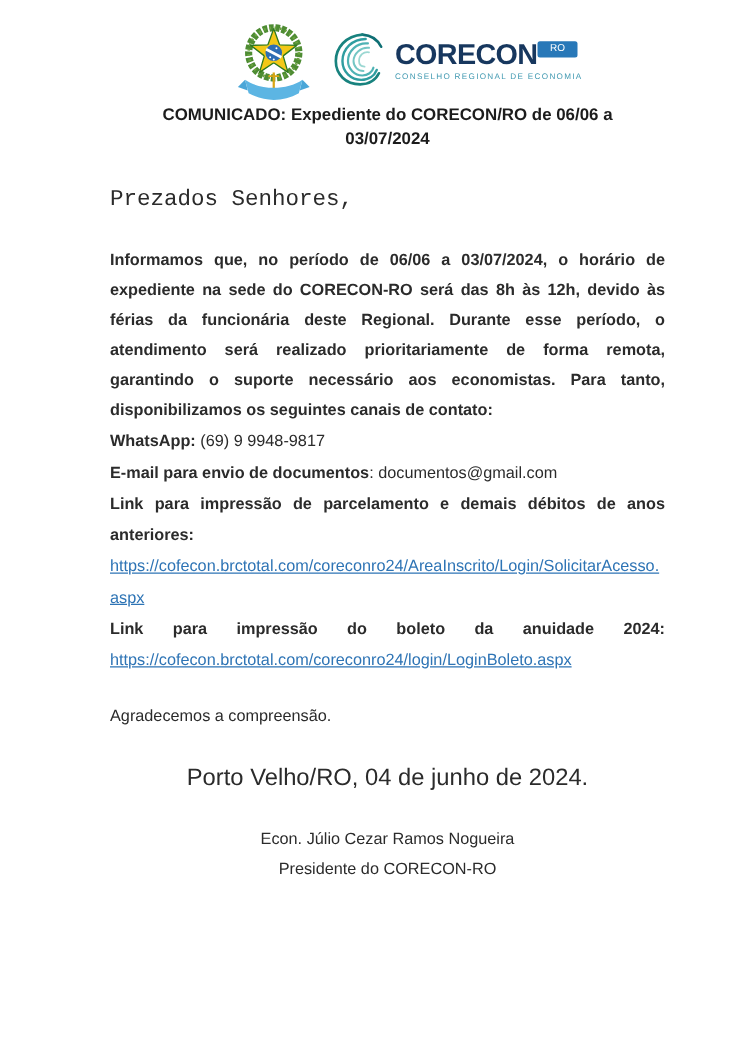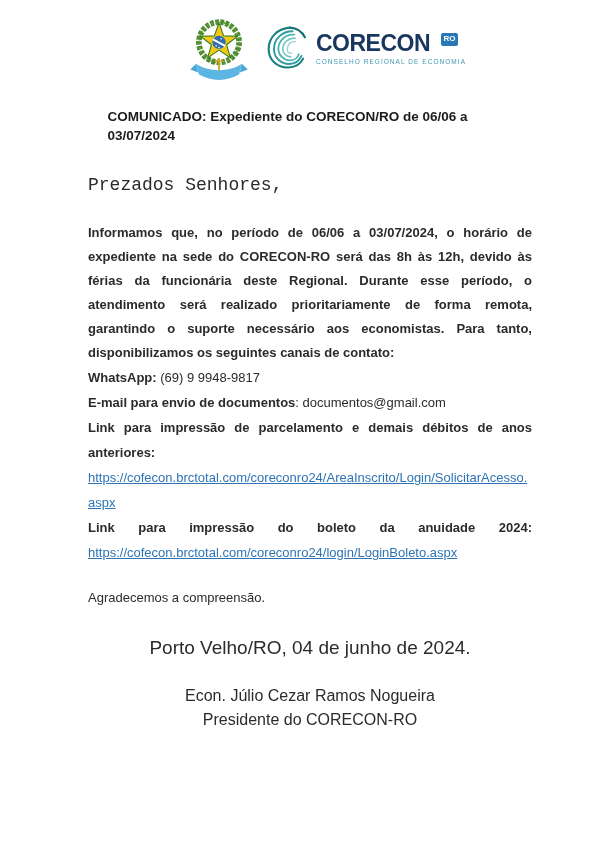--- a/index.html
+++ b/index.html
@@ -35,43 +35,43 @@
   .wordmark {
     font-weight: bold;
     font-size: 23px;
     letter-spacing: -0.5px;
     color: var(--brand_navy, #17375e);
   }
   .ro-badge {
     display: inline-flex;
     align-items: center;
     justify-content: center;
-    width: 17px; height: 13px;
-    margin: 1px 0 0 11px;
+    width: 32px; height: 13px;
+    margin: 1px 0 0 0;
     background: var(--badge_blue, #2878b8);
     color: #fff;
     font-size: 8px;
-    font-weight: bold;
+    font-weight: normal;
     border-radius: 2px;
   }
   .tagline {
     margin-top: 3px;
     font-size: 6.5px;
     letter-spacing: 1.05px;
     white-space: nowrap;
     color: var(--tagline_teal, #3f98b0);
   }
 
   
   .title {
-    margin: 25px auto 0;
+    margin: 0 auto 0;
     max-width: 405px;
     font-size: 13.5px;
     font-weight: bold;
-    text-align: left;
+    text-align: center;
     line-height: 19px;
     color: #1c1c1c;
   }
   .greeting {
     margin-top: 28px;
     font-size: 18px;
     line-height: 24px;
     font-family: Liberation Mono, monospace;
   }
   .body-par {
@@ -100,21 +100,21 @@
     line-height: 24px;
   }
   .dateline {
     margin-top: 26px;
     font-size: 19px;
     line-height: 24px;
     text-align: center;
   }
   .signature {
     margin-top: 24px;
-    font-size: 16px;
+    font-size: 13px;
     line-height: 24px;
     text-align: center;
   }
 </style>
 </head>
 <body>
 
 <div class="page">
 
   <header class="letterhead">

